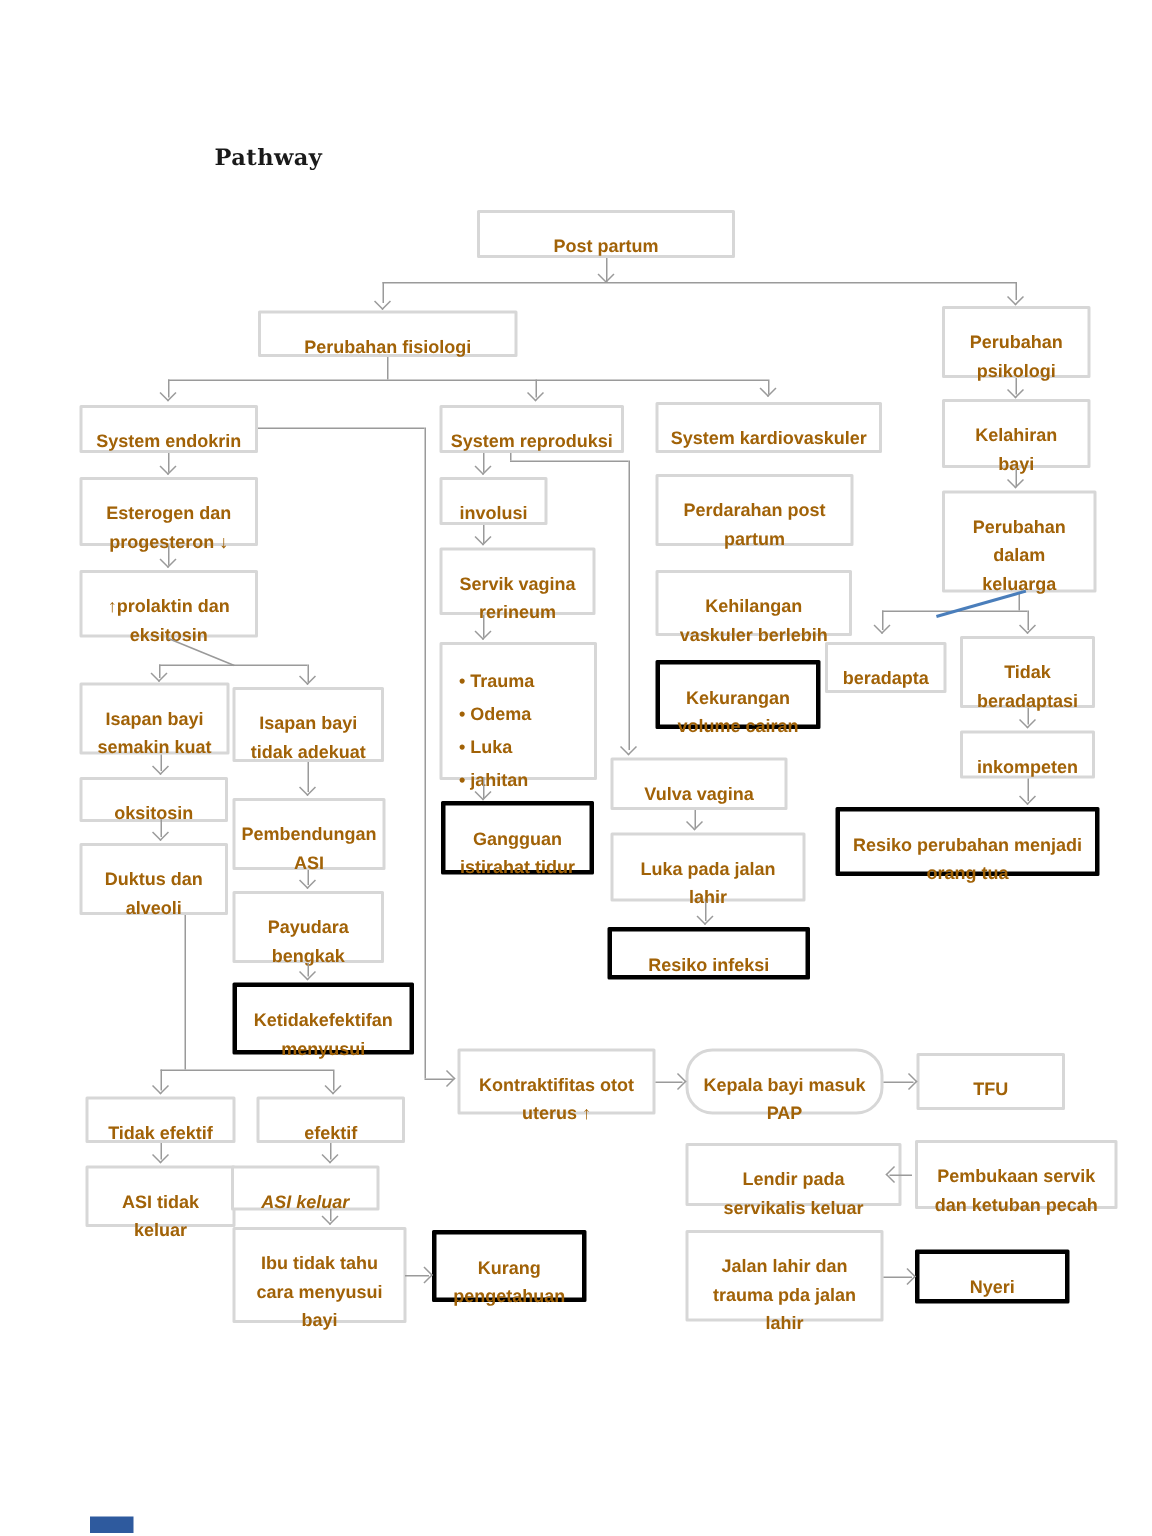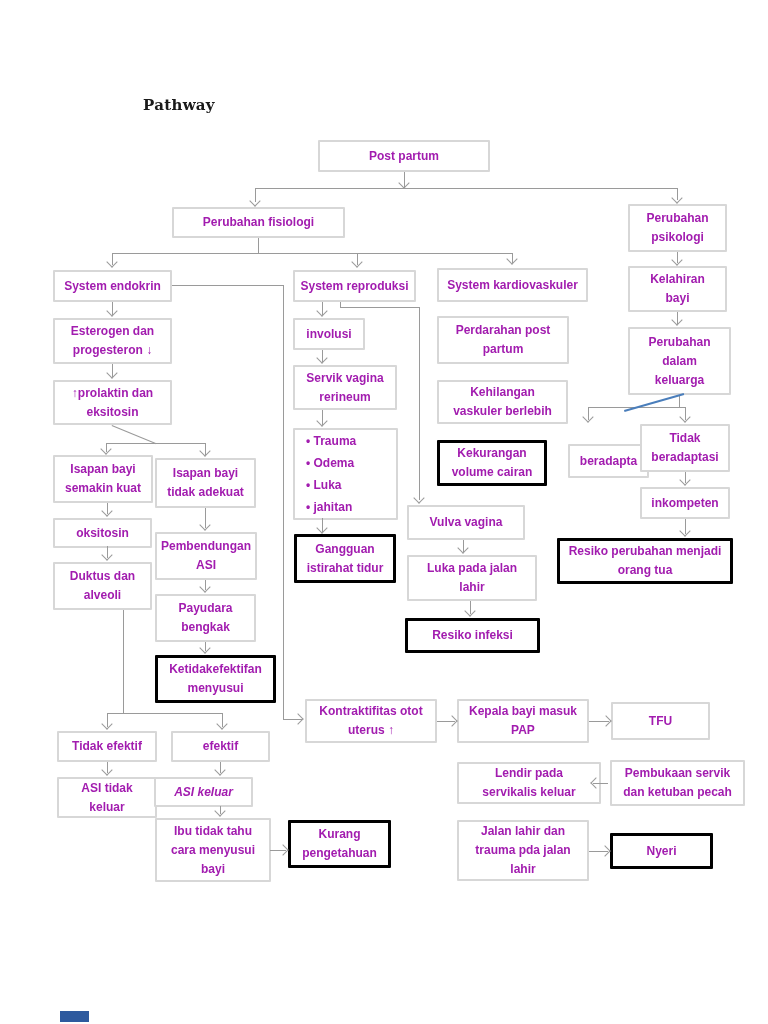--- a/index.html
+++ b/index.html
@@ -8,22 +8,22 @@
     font-family:"Liberation Sans","DejaVu Sans",sans-serif;overflow:hidden;
   }
   .page-title{
     position:absolute;left:143px;top:96px;
     font-family:"DejaVu Serif","Liberation Serif",serif;
     font-weight:bold;font-size:15px;color:#1a1a1a;letter-spacing:.3px;
   }
   .node{
     position:absolute;box-sizing:border-box;background:#ffffff;
     border:2px solid #d7d7d7;border-radius:1px;
-    display:flex;flex-direction:column;align-items:center;justify-content:center;
-    text-align:center;font-weight:bold;font-size:12px;line-height:19px;color:#a21caf;
+    display:flex;flex-direction:column;align-items:center;
+    text-align:center;font-weight:bold;font-size:12px;line-height:19px;color:#a16207;
     padding:13px 3px;
   }
   .node span{white-space:pre-line;}
   .node.bold{border:3px solid #000000;}
   .node.bullets{align-items:flex-start;text-align:left;padding-left:11px;line-height:22px;}
   .clip-line{display:block;font-size:9px;line-height:7px;height:7px;overflow:hidden;opacity:.9;}
   .line{position:absolute;background:#9a9a9a;}
   .line.h{height:1px;}
   .line.v{width:1px;}
   .diag{position:absolute;height:1px;background:#9a9a9a;transform-origin:0 0;}
@@ -99,21 +99,21 @@
     </div>
     <div class="node" style="left: 628px; top: 266px; width: 99px; height: 46px;">
       <span>Kelahiran
 bayi</span>
     </div>
     <div class="node" style="left: 628px; top: 327px; width: 103px; height: 68px;">
       <span>Perubahan
 dalam
 keluarga</span>
     </div>
-    <div class="node" style="left: 568px; top: 428px; width: 81px; height: 34px; margin-top: 16px;">
+    <div class="node" style="left: 550px; top: 428px; width: 81px; height: 34px;">
       <span>beradapta</span>
       <span class="clip-line">si</span>
     </div>
     <div class="node" style="left: 640px; top: 424px; width: 90px; height: 48px;">
       <span>Tidak
 beradaptasi</span>
     </div>
     <div class="node" style="left: 640px; top: 487px; width: 90px; height: 32px;">
       <span>inkompeten</span>
     </div>
@@ -177,21 +177,21 @@
 bayi</span>
     </div>
     <div class="node bold" style="left: 288px; top: 820px; width: 103px; height: 48px;">
       <span>Kurang
 pengetahuan</span>
     </div>
     <div class="node" style="left: 305px; top: 699px; width: 132px; height: 44px;">
       <span>Kontraktifitas otot
 uterus ↑</span>
     </div>
-    <div class="node" style="left: 457px; top: 699px; width: 132px; height: 44px;">
+    <div class="node" style="left: 457px; top: 699px; width: 132px; height: 44px; border-radius: 18px;">
       <span>Kepala bayi masuk
 PAP</span>
     </div>
     <div class="node" style="left: 611px; top: 702px; width: 99px; height: 38px;">
       <span>TFU</span>
     </div>
     <div class="node" style="left: 457px; top: 762px; width: 144px; height: 42px;">
       <span>Lendir pada
 servikalis keluar</span>
     </div>

